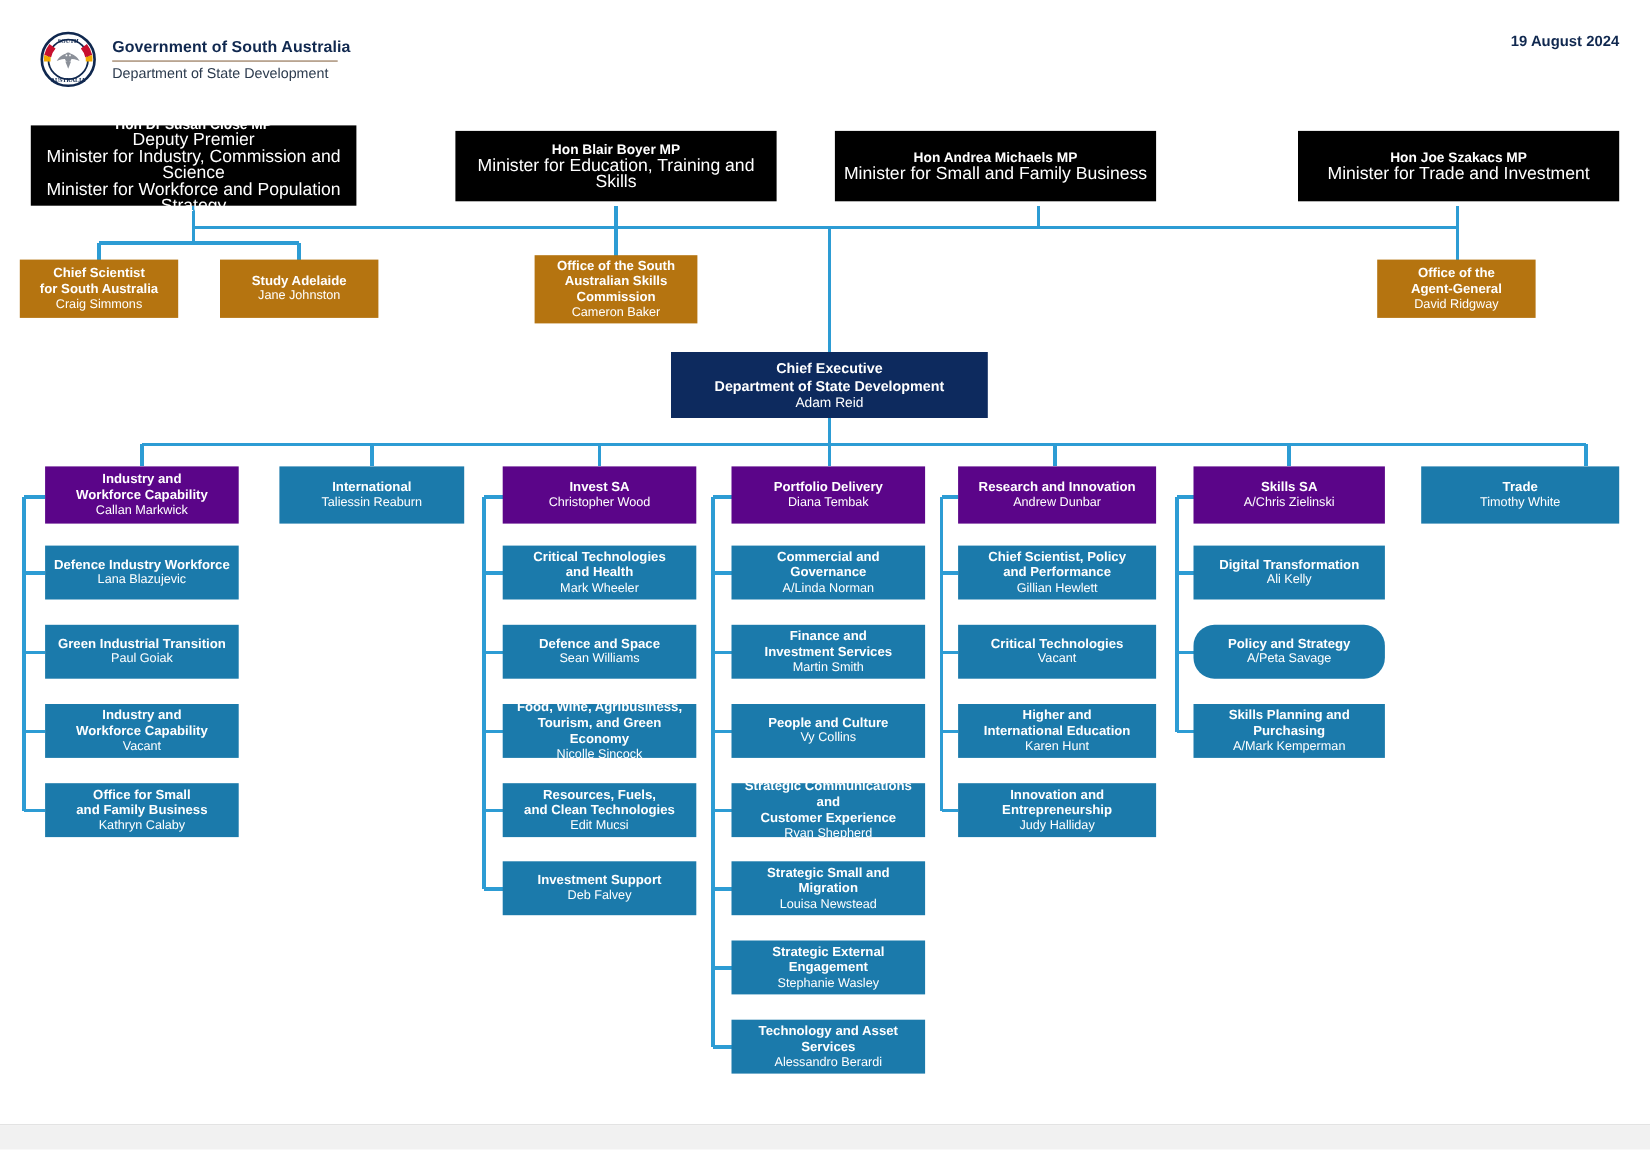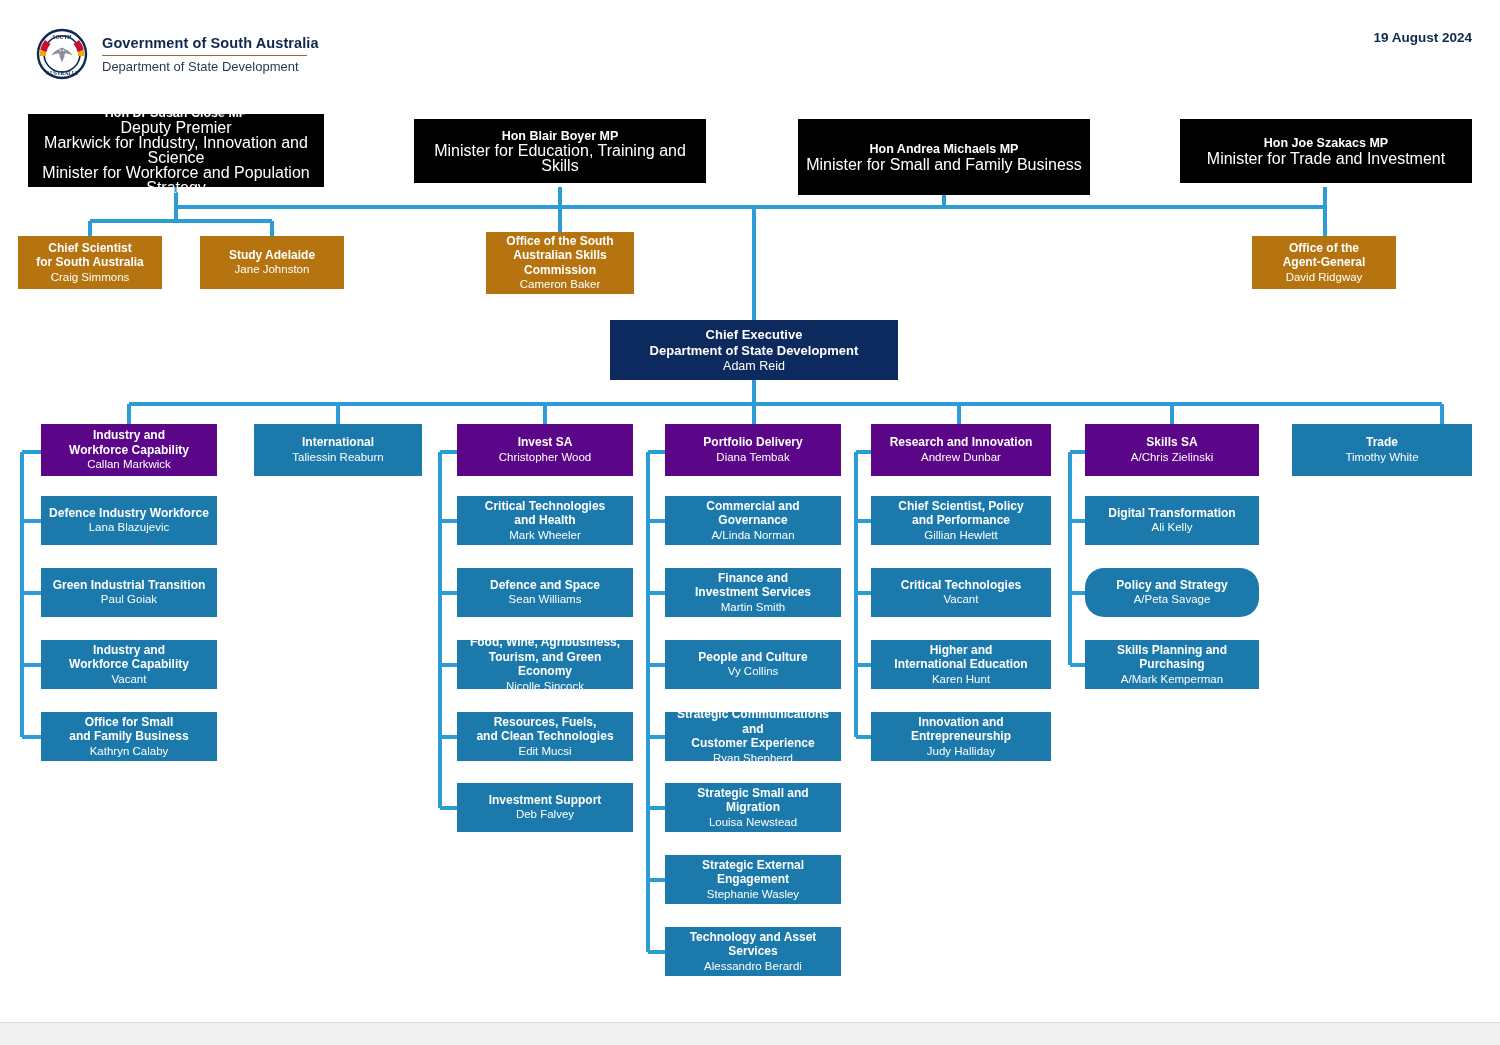--- a/index.html
+++ b/index.html
@@ -167,28 +167,28 @@
       <div class="brand-line2">Department of State Development</div>
     </div>
   </div>
 
   <div class="doc-date">19 August 2024</div>
 
   <div id="nodes">
       <div class="node minister" style="left: 28px; top: 114px; width: 296px; height: 73px;">
         <div class="ttl">Hon Dr Susan Close MP</div>
         <div class="sub">Deputy Premier</div>
-        <div class="sub">Markwick for Industry, Innovation and Science</div>
+        <div class="sub">Minister for Industry, Commission and Science</div>
         <div class="sub">Minister for Workforce and Population Strategy</div>
       </div>
       <div class="node minister" style="left: 414px; top: 119px; width: 292px; height: 64px;">
         <div class="ttl">Hon Blair Boyer MP</div>
         <div class="sub">Minister for Education, Training and Skills</div>
       </div>
-      <div class="node minister" style="left: 798px; top: 119px; width: 292px; height: 76px;">
+      <div class="node minister" style="left: 759px; top: 119px; width: 292px; height: 64px;">
         <div class="ttl">Hon Andrea Michaels MP</div>
         <div class="sub">Minister for Small and Family Business</div>
       </div>
       <div class="node minister" style="left: 1180px; top: 119px; width: 292px; height: 64px;">
         <div class="ttl">Hon Joe Szakacs MP</div>
         <div class="sub">Minister for Trade and Investment</div>
       </div>
       <div class="node agency" style="left: 18px; top: 236px; width: 144px; height: 53px;">
         <div class="ttl">Chief Scientist</div>
         <div class="ttl">for South Australia</div>

